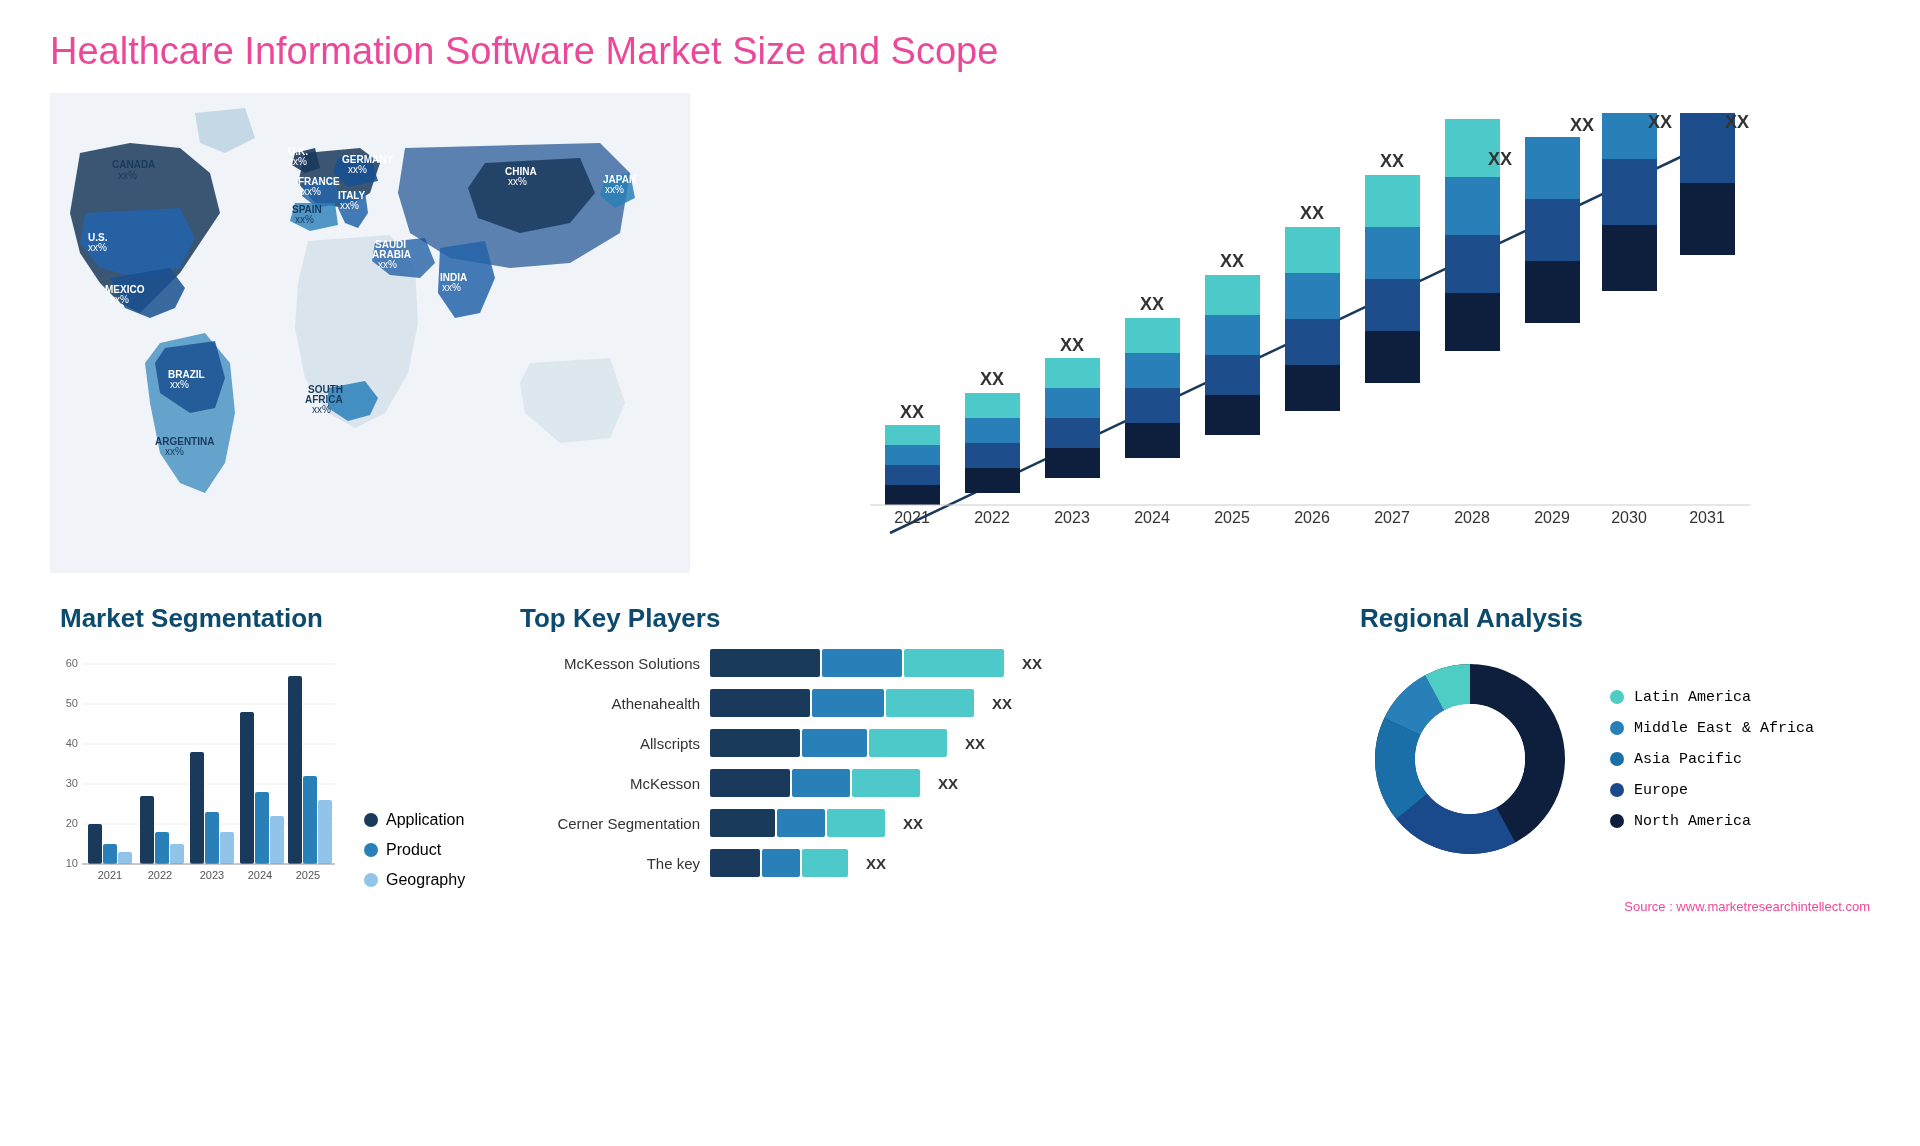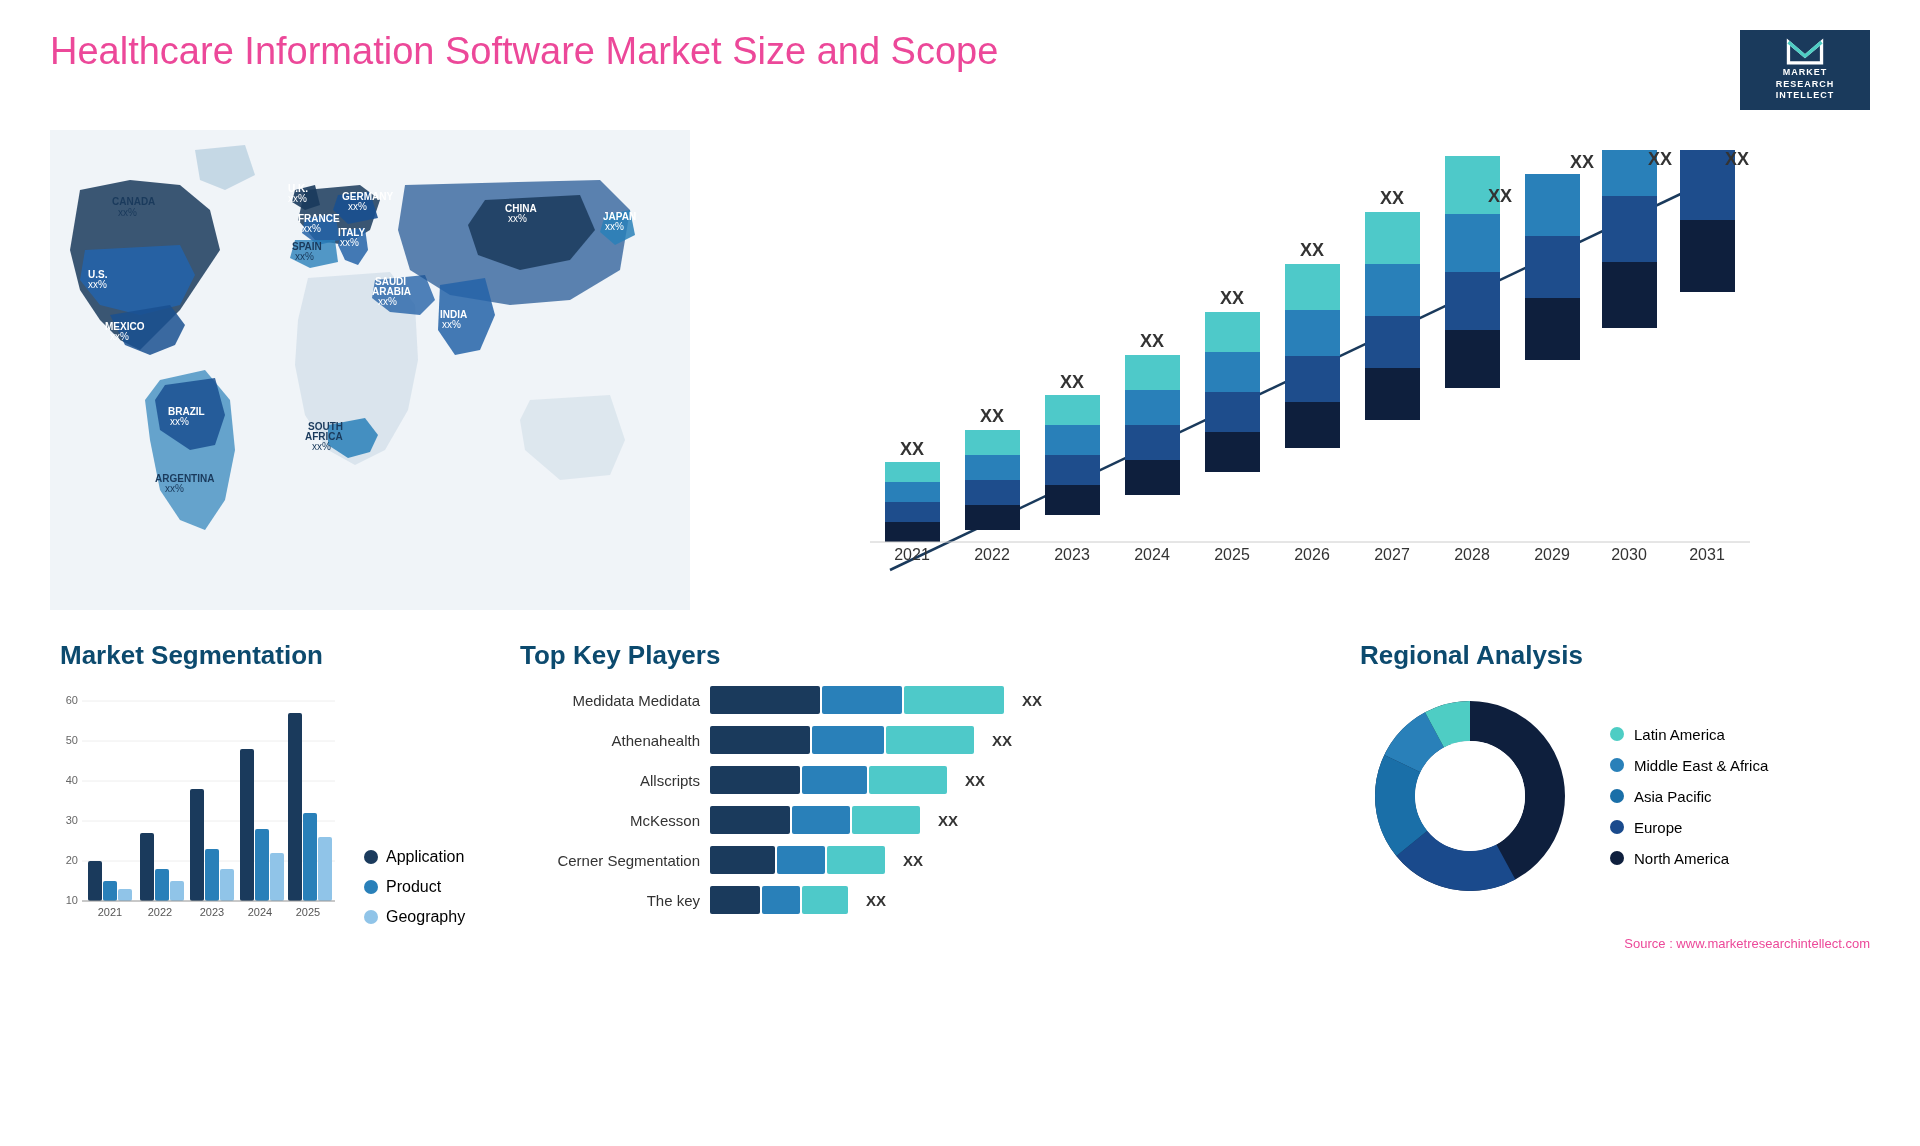--- a/index.html
+++ b/index.html
@@ -186,20 +186,21 @@
     
     .regional-section {
       padding: 10px;
     }
 
     .donut-area {
       display: flex;
       align-items: center;
       gap: 30px;
       margin-top: 10px;
+      font-family: Liberation Mono, monospace;
     }
 
     .regional-legend {
       display: flex;
       flex-direction: column;
       gap: 14px;
     }
 
     .regional-legend-item {
       display: flex;
@@ -223,33 +224,20 @@
       color: #ec4899;
     }
   </style>
 </head>
 <body>
 
 <div class="page-container">
 
   <div class="header">
     <h1 class="page-title">Healthcare Information Software Market Size and Scope</h1>
-    <div class="logo-area">
-      <div class="logo-box">
-        <svg class="logo-m" viewBox="0 0 50 35" xmlns="http://www.w3.org/2000/svg">
-          <polygon points="5,30 5,5 25,22 45,5 45,30" fill="none" stroke="white" stroke-width="4"></polygon>
-          <polyline points="5,5 25,22 45,5" fill="none" stroke="#4ecdc4" stroke-width="4"></polyline>
-        </svg>
-        <div class="logo-text">
-          <span>MARKET</span><br>
-          <span>RESEARCH</span><br>
-          <span>INTELLECT</span>
-        </div>
-      </div>
-    </div>
   </div>
 
   <div class="main-content">
 
     <div class="map-section">
       <svg viewBox="0 0 640 480" width="640" height="480" xmlns="http://www.w3.org/2000/svg">
 
         <rect width="640" height="480" fill="#f0f4f8"></rect>
 
         <path d="M 30 60 L 80 50 L 130 55 L 160 80 L 170 120 L 150 150 L 130 180 L 110 200 L 90 220 L 70 210 L 50 190 L 30 160 L 20 120 L 25 90 Z" fill="#1a3a5c" opacity="0.85"></path>
@@ -494,21 +482,21 @@
               <span>Geography</span>
             </div>
           </div>
         </div>
       </div>
 
       <div class="players-section">
         <h2 class="section-title">Top Key Players</h2>
 
         <div class="player-row">
-          <span class="player-name">Medidata Medidata</span>
+          <span class="player-name">McKesson Solutions</span>
           <div class="player-bars">
             <div class="player-bar-dark" style="width:110px"></div>
             <div class="player-bar-mid" style="width:80px"></div>
             <div class="player-bar-light" style="width:100px"></div>
           </div>
           <span class="player-value">XX</span>
         </div>
 
         <div class="player-row">
           <span class="player-name">Athenahealth</span>

